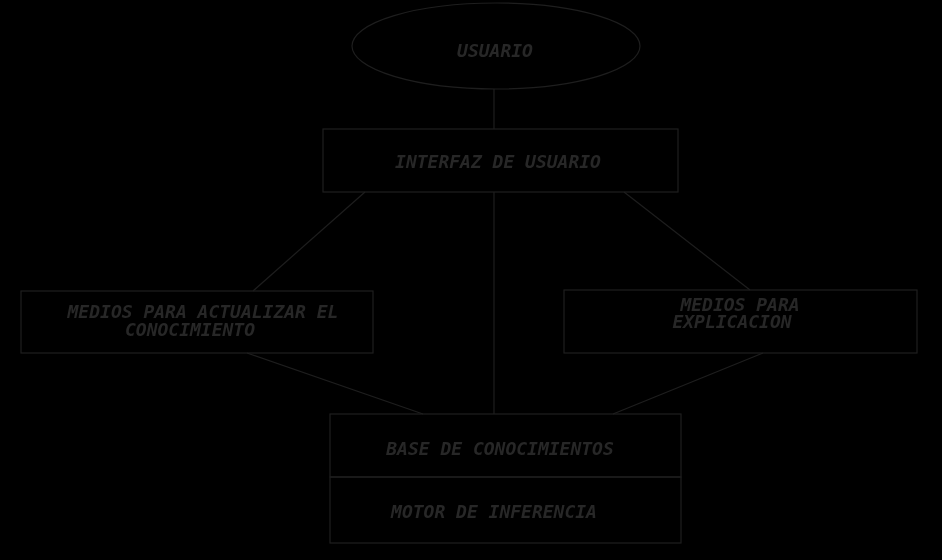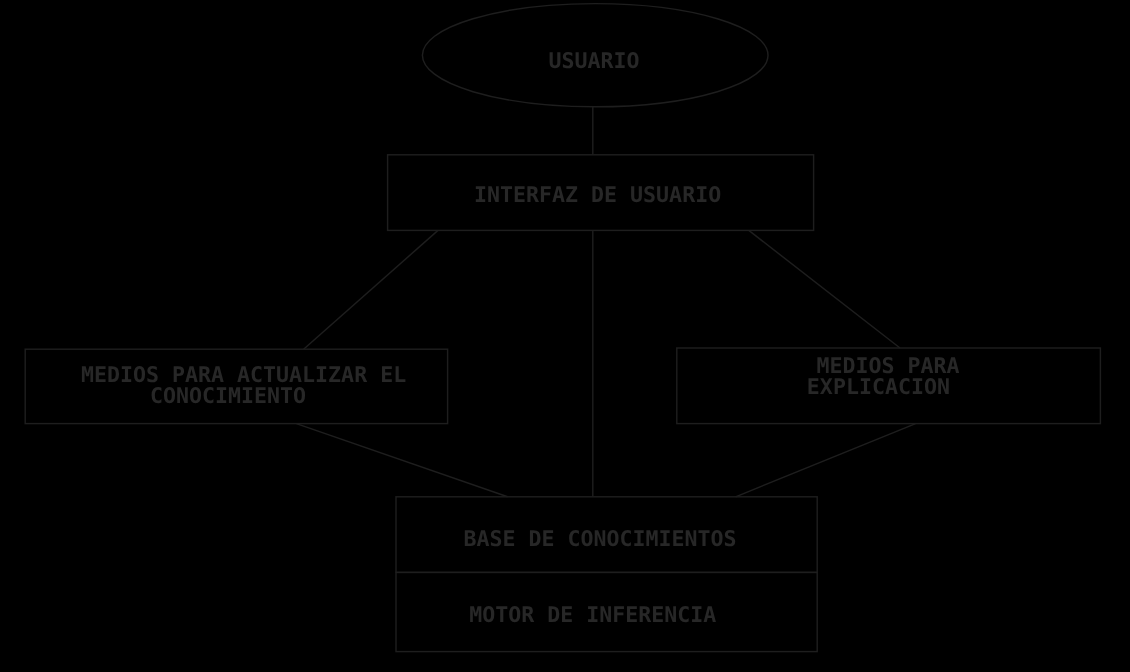--- a/index.html
+++ b/index.html
@@ -7,20 +7,21 @@
     padding: 0;
     background: #000000;
     width: 942px;
     height: 560px;
     overflow: hidden;
   }
   .diagram-wrap {
     position: relative;
     width: 824px;
     height: 560px;
+    font-style: italic;
   }
   svg {
     display: block;
   }
   .shape {
     fill: none;
     stroke-width: 1.2;
   }
   .connector {
     stroke-width: 1.2;

